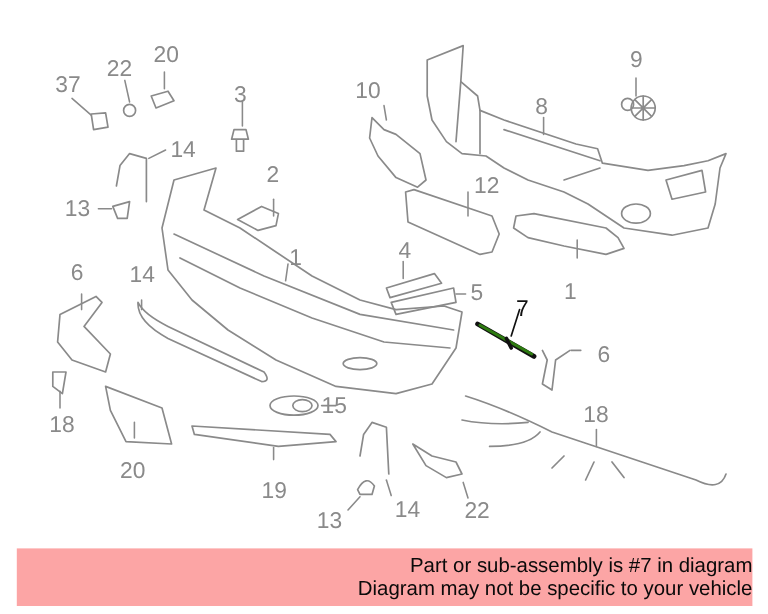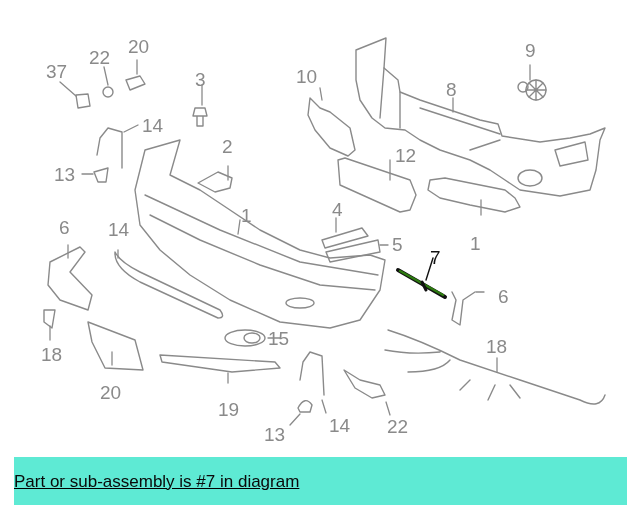--- a/index.html
+++ b/index.html
@@ -1,21 +1,21 @@
 <!DOCTYPE html>
 <html><head>
 <meta charset="utf-8">
 <style>
   html, body { margin:0; padding:0; background:#ffffff; }
   body { width:640px; height:512px; position:relative; overflow:hidden; font-family:"Liberation Sans", sans-serif; }
   #diagram { position:absolute; left:0; top:0; width:640px; height:455px; }
   .lbl { position:absolute; font-size:19px; color:#8a8a8a; line-height:1; white-space:nowrap; }
   .lbl.hl { color:#111111; }
-  #banner { position:absolute; left:14px; top:457px; width:613px; height:48px; background:#5eead4;
-            display:flex; flex-direction:column; align-items:flex-start; justify-content:center;text-decoration:underline; }
+  #banner { position:absolute; left:14px; top:457px; width:613px; height:48px; background:#fca5a5;
+            display:flex; flex-direction:column; align-items:flex-end; justify-content:center; }
   #banner span { font-size:17px; color:#0a0a0a; line-height:19px; }
 </style>
 </head>
 <body>
 
 <div id="diagram">
   <svg width="640" height="455" viewBox="0 0 640 455" fill="none" stroke="#8a8a8a" stroke-width="1.4" stroke-linejoin="round" stroke-linecap="round">
 
     <g>
       <path d="M356 50 L386 38 L384 68 L398 80 L400 92 L420 100 L480 120 L498 124 L502 136 L540 142 L570 138 L590 134 L605 128 L600 140 L596 170 L590 190 L560 196 L520 190 L505 180 L490 170 L470 160 L440 150 L420 140 L405 130 L385 128 L372 118 L360 100 L356 80 Z"></path>
@@ -147,13 +147,14 @@
   <span class="lbl" style="left:268px;top:329px">15</span>
   <span class="lbl" style="left:218px;top:400px">19</span>
   <span class="lbl" style="left:264px;top:425px">13</span>
   <span class="lbl" style="left:329px;top:416px">14</span>
   <span class="lbl" style="left:387px;top:417px">22</span>
   <span class="lbl" style="left:486px;top:337px">18</span>
 </div>
 
 <div id="banner">
   <span>Part or sub-assembly is #7 in diagram</span>
+  <span>Diagram may not be specific to your vehicle</span>
 </div>
 
 </body></html>

